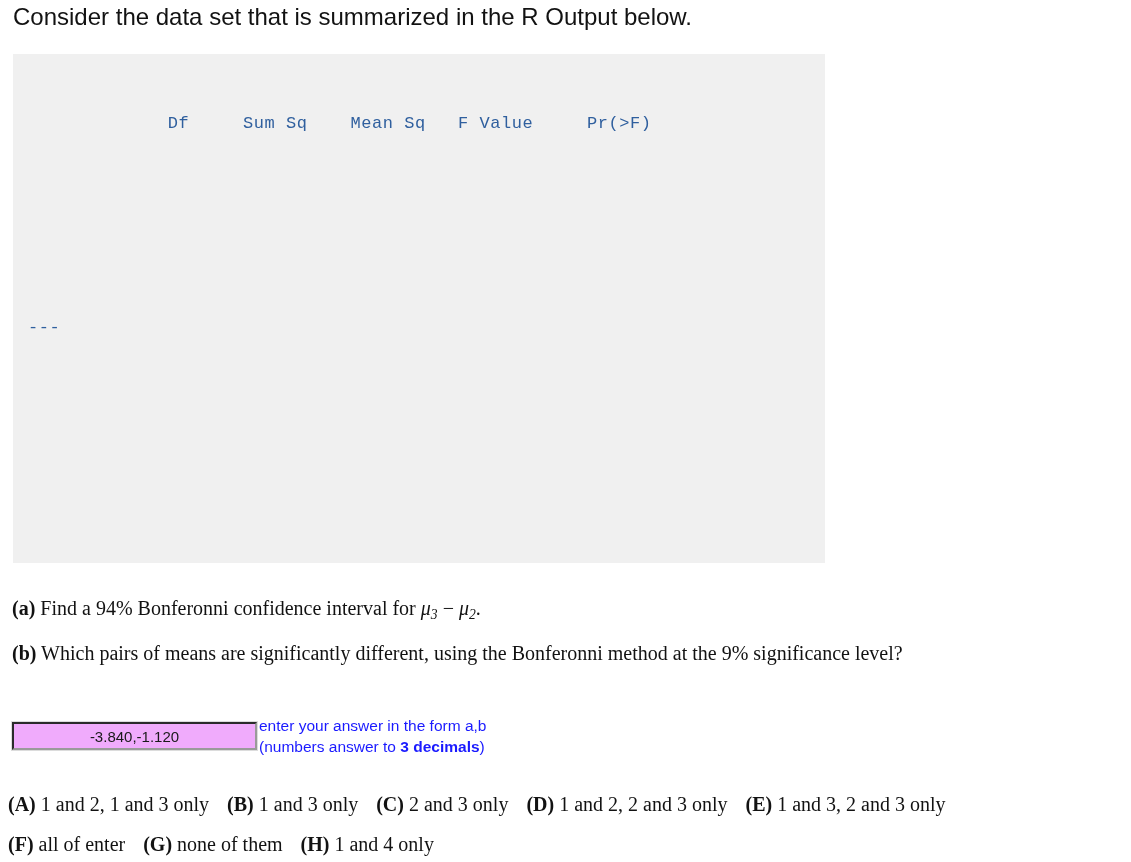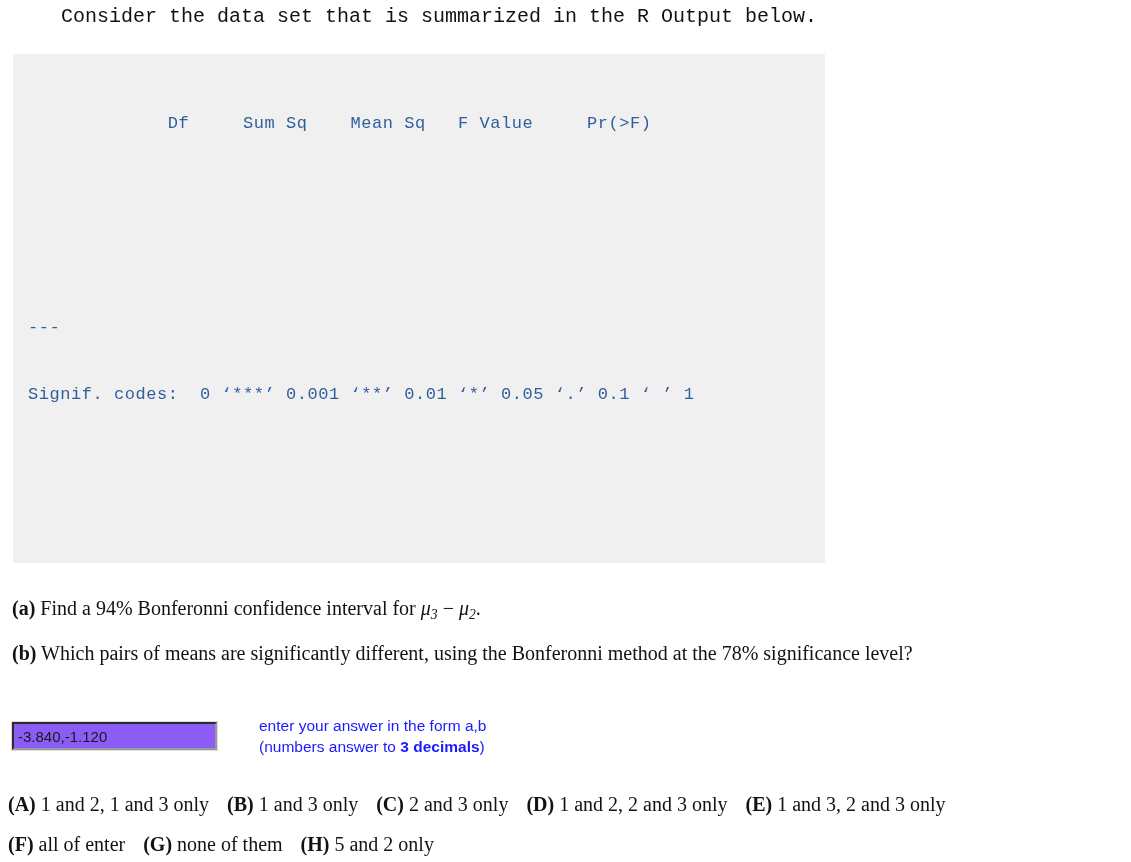--- a/index.html
+++ b/index.html
@@ -14,26 +14,25 @@
     position: relative;
     font-family: "Liberation Serif", serif;
     color: #000000;
     overflow: hidden;
   }
 
   .prompt-line {
     position: absolute;
     left: 13px;
     top: 4px;
-    font-size: 20px;
+    font-size: 24px;
     line-height: 26px;
-    font-family: Liberation Mono, monospace;
+    font-family: Liberation Sans, sans-serif;
     color: #121212;
     white-space: nowrap;
-    margin-left: 48px;
   }
 
   
   .r-output {
     position: absolute;
     left: 13px;
     top: 54px;
     width: 812px;
     height: 509px;
     background: #f0f0f0;
@@ -69,33 +68,34 @@
     font-style: italic;
     vertical-align: -0.28em;
     line-height: 0;
   }
 
   
   .answer-input {
     position: absolute;
     left: 12px;
     top: 722px;
-    width: 205px;
+    width: 245px;
     height: 28px;
     box-sizing: border-box;
-    background: #8b5cf6;
+    background: #f0abfc;
     border: 2px solid #2b2b2b;
     border-right-color: #9a9a9a;
     border-bottom-color: #9a9a9a;
     outline: 1px solid #dcdcdc;
     font-family: "Liberation Sans", sans-serif;
     font-size: 15px;
     color: #1a1a1a;
     padding: 0 4px;
     line-height: 24px;
+    text-align: center;
   }
 
   .hint {
     position: absolute;
     left: 259px;
     top: 715px;
     font-family: "Liberation Sans", sans-serif;
     font-size: 15.5px;
     line-height: 21px;
     color: #1a1aff;
@@ -122,21 +122,20 @@
 </head>
 <body>
 
 <div class="prompt-line">Consider the data set that is summarized in the R Output below.</div>
 
 <div class="r-output">
   <span class="ln">             Df     Sum Sq    Mean Sq   F Value     Pr(&gt;F)</span>
   <span class="blank"></span>
   <span class="blank"></span>
   <span class="ln">---</span>
-  <span class="ln">Signif. codes:  0 ‘***’ 0.001 ‘**’ 0.01 ‘*’ 0.05 ‘.’ 0.1 ‘ ’ 1</span>
   
   
   
   
   
   
   
   
   
   
@@ -147,29 +146,29 @@
   
 </div>
 
 <div class="part part-a">
   <span class="tag">(a)</span>
   <span>Find a 94% Bonferonni confidence interval for </span><span class="mu"><span>μ</span><sub>3</sub></span><span> − </span><span class="mu"><span>μ</span><sub>2</sub></span><span>.</span>
 </div>
 
 <div class="part part-b">
   <span class="tag">(b)</span>
-  <span>Which pairs of means are significantly different, using the Bonferonni method at the 78% significance level?</span>
+  <span>Which pairs of means are significantly different, using the Bonferonni method at the 9% significance level?</span>
 </div>
 
 <input class="answer-input" type="text" value="-3.840,-1.120" style="">
 
 <div class="hint">
   <span>enter your answer in the form a,b</span><br>
   <span>(numbers answer to </span><b>3 decimals</b><span>)</span>
 </div>
 
 <div class="options-row row1">
   <span class="opt"><span class="lbl">(A)</span> <span>1 and 2, 1 and 3 only</span></span><span class="opt"><span class="lbl">(B)</span> <span>1 and 3 only</span></span><span class="opt"><span class="lbl">(C)</span> <span>2 and 3 only</span></span><span class="opt"><span class="lbl">(D)</span> <span>1 and 2, 2 and 3 only</span></span><span class="opt"><span class="lbl">(E)</span> <span>1 and 3, 2 and 3 only</span></span>
 </div>
 
 <div class="options-row row2">
-  <span class="opt"><span class="lbl">(F)</span> <span>all of enter</span></span><span class="opt"><span class="lbl">(G)</span> <span>none of them</span></span><span class="opt"><span class="lbl">(H)</span> <span>5 and 2 only</span></span>
+  <span class="opt"><span class="lbl">(F)</span> <span>all of enter</span></span><span class="opt"><span class="lbl">(G)</span> <span>none of them</span></span><span class="opt"><span class="lbl">(H)</span> <span>1 and 4 only</span></span>
 </div>
 
 </body></html>

